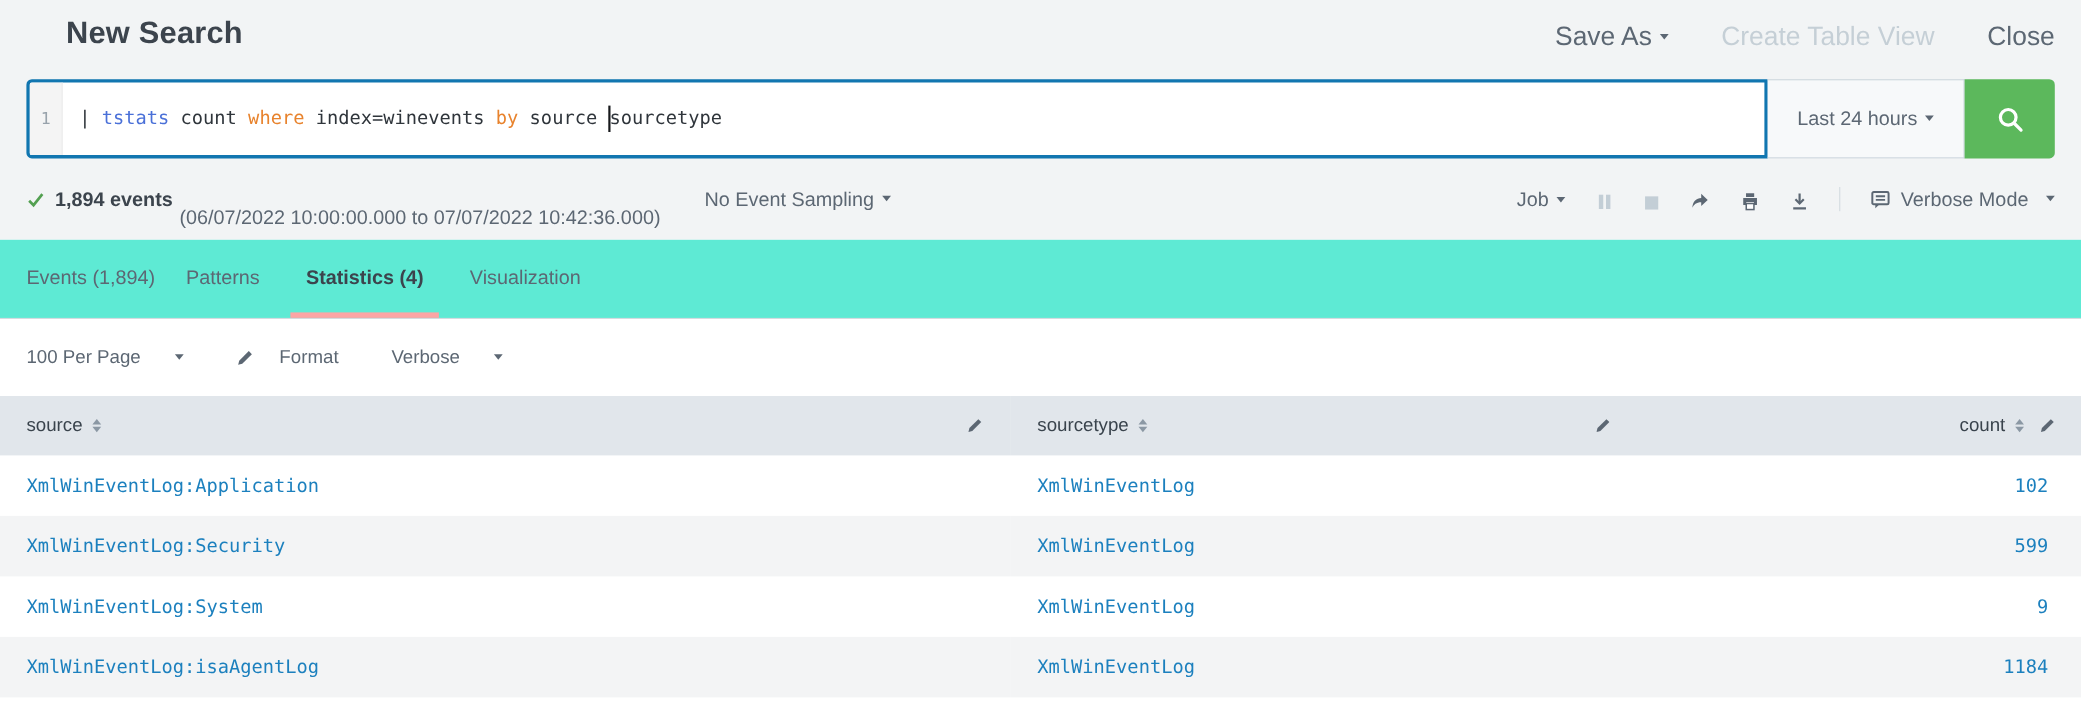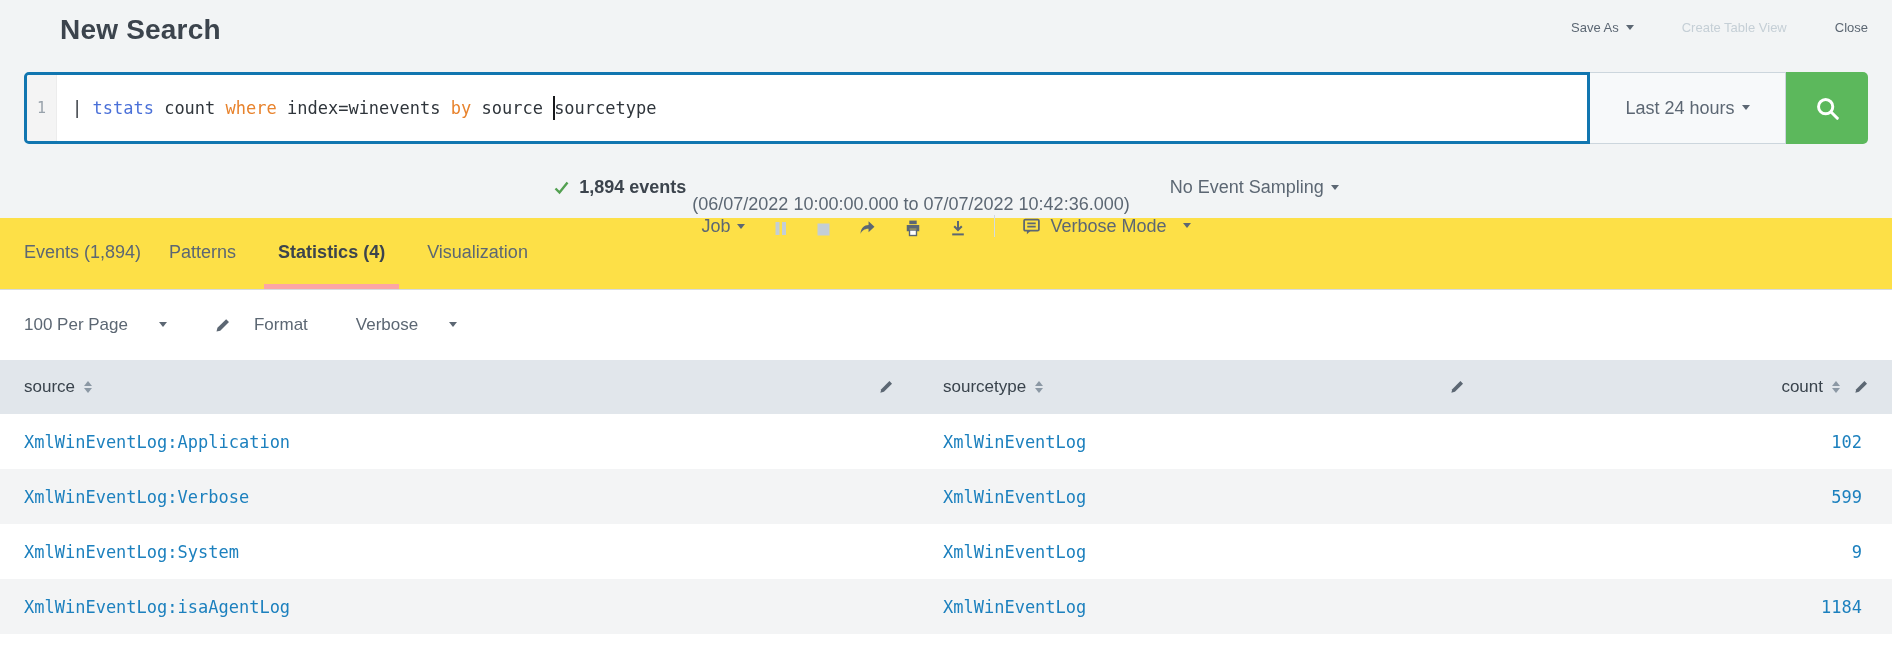--- a/index.html
+++ b/index.html
@@ -8,60 +8,60 @@
     width:1892px; height:655px; overflow:hidden;
     background:#ffffff; color:#3c444d;
     font-family:"Liberation Sans", sans-serif;
   }
 
   
   .top-section { background:#f2f4f5; padding:14px 24px 16px; height:218px; }
 
   .title-row { display:flex; justify-content:space-between; align-items:flex-start; height:40px;margin-left:36px; }
   .page-title { font-size:28px; font-weight:bold; color:#3c444d; margin:0; letter-spacing:.2px; }
-  .top-actions { display:flex; align-items:center; gap:48px; padding-top:6px; font-size:13px; color:#5c6773; }
+  .top-actions { display:flex; align-items:center; gap:48px; padding-top:6px; font-size:24px; color:#5c6773; }
   .top-actions .action { cursor:pointer; white-space:nowrap; }
   .top-actions .action.disabled { color:#c5cfd6; cursor:default; }
 
   .caret { display:inline-block; width:0; height:0;
     border-left:4.5px solid transparent; border-right:4.5px solid transparent;
     border-top:5.5px solid currentColor; margin-left:7px; vertical-align:middle; position:relative; top:-1px; }
 
   
   .search-bar { display:flex; margin-top:18px; height:72px; }
   .editor { flex:1; display:flex; background:#fff; border:3px solid #1176b0; border-radius:5px 0 0 5px; overflow:hidden; }
   .gutter { width:30px; background:#f4f4f4; color:#98a2ab; border-right:1px solid #ececec;
     font:15px "DejaVu Sans Mono", monospace; display:flex; align-items:center; justify-content:center; }
   .query { flex:1; display:flex; align-items:center; padding-left:15px;
     font:17px "DejaVu Sans Mono", monospace; color:#2f353b; white-space:pre; }
   .tok-cmd { color:#4a70d8; }
   .tok-kw  { color:#e8832d; }
   .cursor  { display:inline-block; width:2px; height:24px; background:#17191c; margin-right:-1px; vertical-align:middle; }
-  .timepicker { width:196px; background:#f7f9fa; border:1px solid #ccd6dd; border-left:none;
+  .timepicker { width:179px; background:#f7f9fa; border:1px solid #ccd6dd; border-left:none;
     display:flex; align-items:center; justify-content:center; font-size:18px; color:#5c6773; cursor:pointer; }
   .search-btn { width:82px; background:#5cb85c; border:none; border-radius:0 5px 5px 0;
     display:flex; align-items:center; justify-content:center; cursor:pointer; padding:0; }
 
   
   .events-row { display:flex; justify-content:space-between; align-items:center; margin-top:16px; height:42px;
-    font-size:18px; color:#5c6773;flex-direction:column; }
+    font-size:18px; color:#5c6773; }
   .events-left { display:flex; align-items:center; }
   .check-icon { margin-right:9px; display:flex; }
   .events-count { font-weight:bold; color:#3c444d; margin-right:6px; white-space:nowrap; }
   .events-span { white-space:nowrap;margin-top:34px; }
   .sampling { margin-left:40px; cursor:pointer; white-space:nowrap; }
   .job-controls { display:flex; align-items:flex-end; gap:27px; }
   .job-menu { cursor:pointer; }
   .icon-btn { display:flex; align-items:center; cursor:pointer; background:none; border:none; padding:0; }
   .icon-btn.disabled { cursor:default; }
   .vsep { width:1px; height:22px; background:#d3dbe0; }
   .verbose { display:flex; align-items:center; gap:9px; cursor:pointer; white-space:nowrap; }
 
   
-  .tabs-row { background:#fde047; border-bottom:1px solid #d5dbe0; padding:0 24px; height:72px; display:flex; }
+  .tabs-row { background:#5eead4; border-bottom:1px solid #d5dbe0; padding:0 24px; height:72px; display:flex; }
   .tab { font-size:18px; color:#5c6773; padding:24px 0 0; margin-right:28px; cursor:pointer; white-space:nowrap; }
   .tab.active { color:#3c444d; font-weight:bold; padding:24px 14px 0; border-bottom:5px solid #fca5a5; }
 
   
   .results-toolbar { background:#fff; height:70px; padding:0 24px; display:flex; align-items:center; gap:48px;
     font-size:17px; color:#5c6773; }
   .tool { cursor:pointer; display:flex; align-items:center; gap:24px; white-space:nowrap; }
 
   
   table.stats { width:100%; border-collapse:collapse; table-layout:fixed; }
@@ -251,21 +251,21 @@
       </th>
     </tr>
   </thead>
   <tbody>
     <tr>
       <td class="cell-link">XmlWinEventLog:Application</td>
       <td class="cell-link">XmlWinEventLog</td>
       <td class="cell-link num">102</td>
     </tr>
     <tr>
-      <td class="cell-link">XmlWinEventLog:Verbose</td>
+      <td class="cell-link">XmlWinEventLog:Security</td>
       <td class="cell-link">XmlWinEventLog</td>
       <td class="cell-link num">599</td>
     </tr>
     <tr>
       <td class="cell-link">XmlWinEventLog:System</td>
       <td class="cell-link">XmlWinEventLog</td>
       <td class="cell-link num">9</td>
     </tr>
     <tr>
       <td class="cell-link">XmlWinEventLog:isaAgentLog</td>

